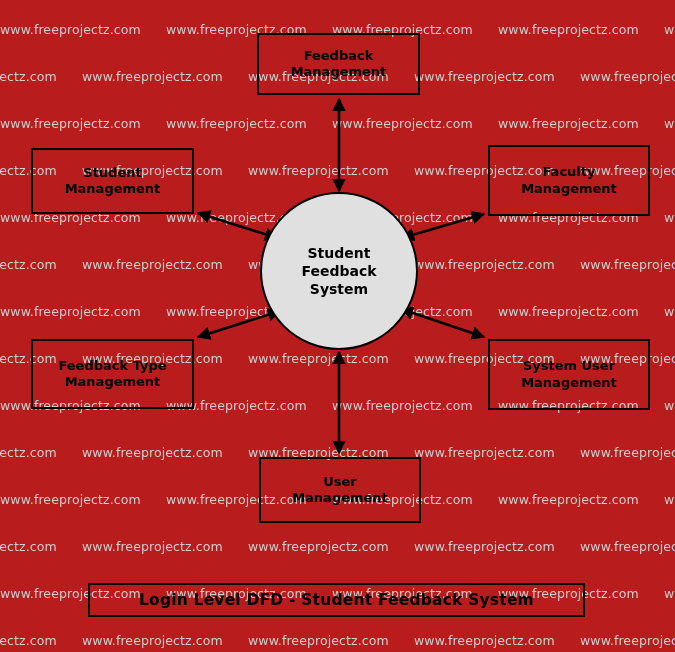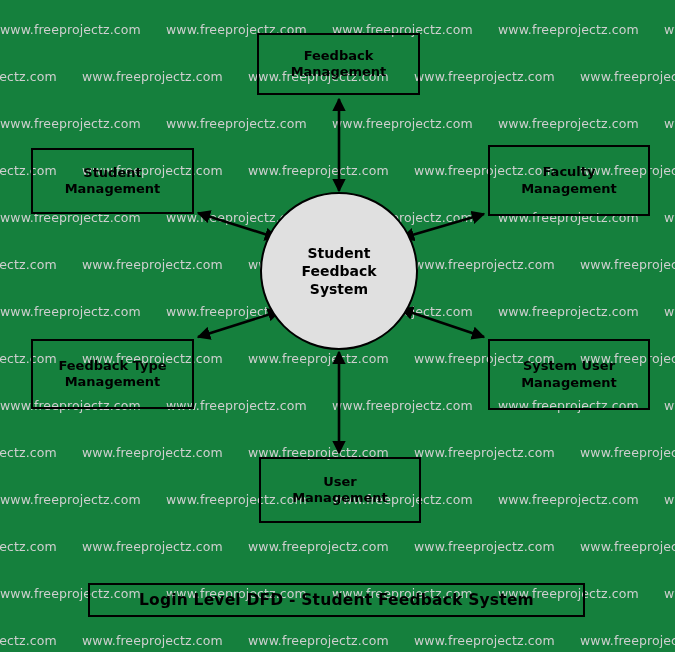--- a/index.html
+++ b/index.html
@@ -8,21 +8,21 @@
     background: #ffffff;
   }
   body {
     font-family: "DejaVu Sans", sans-serif;
   }
 
   #canvas {
     position: relative;
     width: 675px;
     height: 652px;
-    background: #15803d;
+    background: #b91c1c;
     overflow: hidden;
   }
 
   
   #watermarks {
     position: absolute;
     left: 0; top: 0;
     width: 675px;
     height: 652px;
     pointer-events: none;

